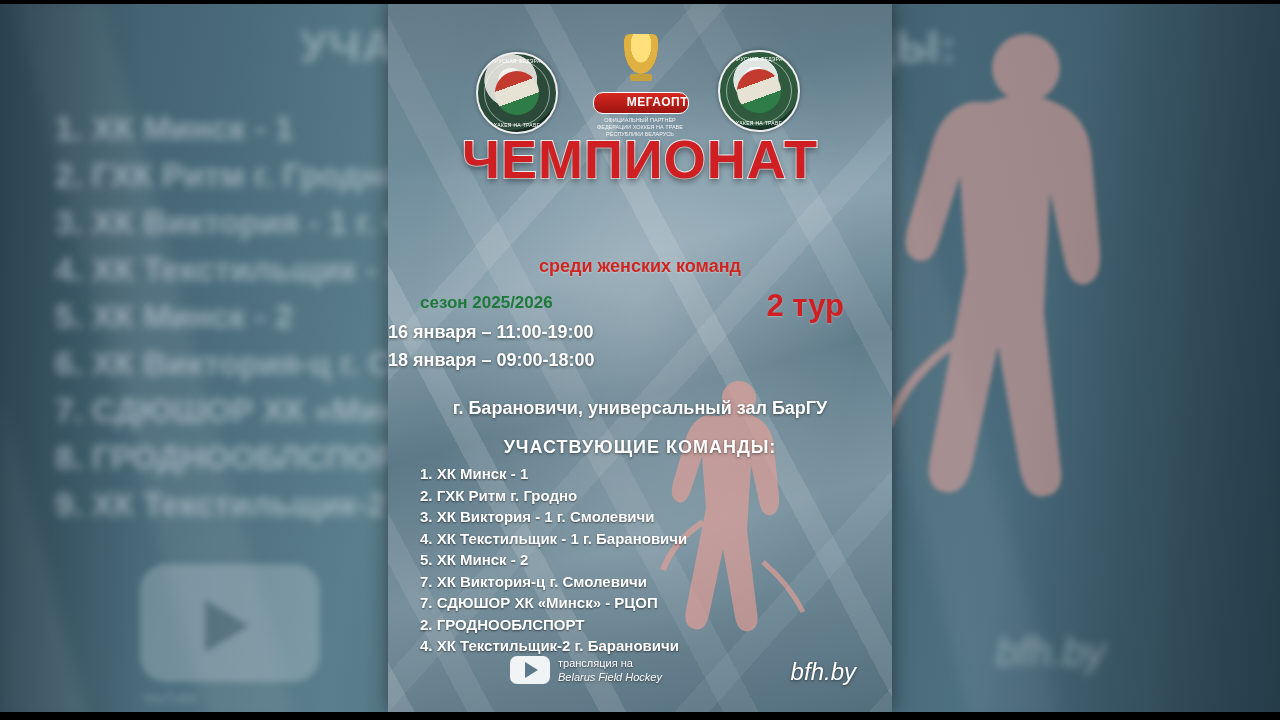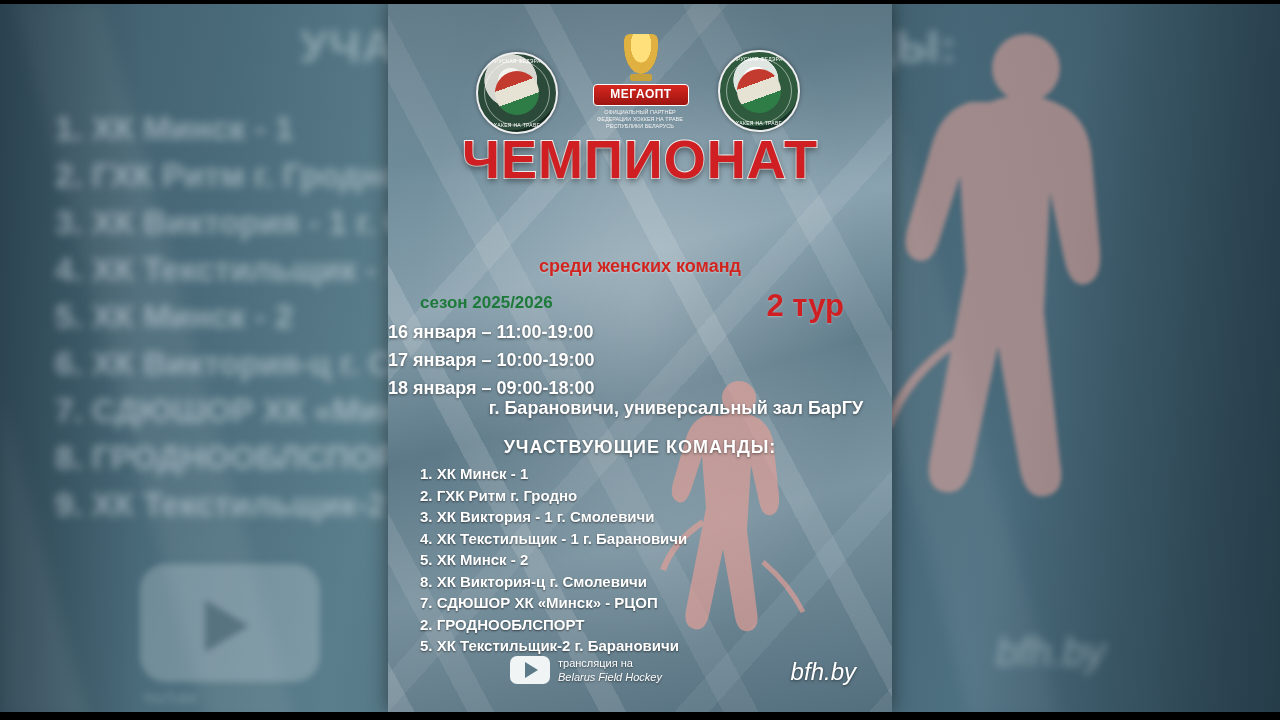--- a/index.html
+++ b/index.html
@@ -138,24 +138,24 @@
     background:
       radial-gradient(ellipse at 50% 28%, #ffe07a 0 42%, #e0b141 43% 70%, #b98d24 71% 100%);
     border-radius:6px 6px 50% 50%/6px 6px 70% 70%;
     position:relative;
   }
   .cup:after{
     content:"";position:absolute;left:50%;bottom:-7px;transform:translateX(-50%);
     width:22px;height:7px;background:#c9a13a;border-radius:2px;
   }
   .mega{
-    margin-top:10px;width:94px;height:20px;
+    margin-top:18px;width:94px;height:20px;
     background:linear-gradient(180deg,#d7281f,#9c1410);
-    border:1px solid #fff;border-radius:4px;
-    color:#fff;font-size:12px;font-weight:bold;line-height:19px;text-align:center;letter-spacing:.5px;
+    border:1px solid #fff;border-radius:10px;
+    color:#fff;font-size:12px;font-weight:bold;line-height:19px;text-align:right;letter-spacing:.5px;
   }
   .fedcap{
     margin-top:3px;width:94px;font-size:5.5px;color:#f2f2f2;text-align:center;line-height:7px;
   }
 
   
   .h-champ{
     position:absolute;top:128px;left:0;width:100%;text-align:center;
     font-size:54px;font-weight:bold;letter-spacing:1px;
     color:#cf1f22;
@@ -183,21 +183,21 @@
   .tour{
     position:absolute;top:288px;right:48px;
     font-size:31px;font-weight:bold;color:#cf1f22;text-shadow:0 1px 2px rgba(255,255,255,.3);
   }
 
   .dates{position:absolute;top:318px;left:0;width:100%;}
   .dates div{font-size:18px;font-weight:bold;color:#ffffff;line-height:28px;text-shadow:0 1px 3px rgba(0,0,0,.5);}
 
   .venue{
     position:absolute;top:398px;left:0;width:100%;text-align:center;
-    font-size:18px;font-weight:bold;color:#ffffff;text-shadow:0 1px 3px rgba(0,0,0,.5);margin-left:36px;
+    font-size:18px;font-weight:bold;color:#ffffff;text-shadow:0 1px 3px rgba(0,0,0,.5);
   }
   .teams-title{
     position:absolute;top:437px;left:0;width:100%;text-align:center;
     font-size:18px;font-weight:bold;letter-spacing:1px;color:#ffffff;text-shadow:0 1px 3px rgba(0,0,0,.5);
   }
   .teams{
     position:absolute;top:463px;left:32px;
   }
   .teams div{
     font-size:15px;font-weight:bold;color:#ffffff;line-height:21.5px;text-shadow:0 1px 2px rgba(0,0,0,.55);
@@ -311,37 +311,36 @@
       </div>
 
       <div class="h-champ">ЧЕМПИОНАТ</div>
       <div class="h-women">среди женских команд</div>
 
       <div class="season">сезон 2025/2026</div>
       <div class="tour">2 тур</div>
 
       <div class="dates">
         <div>16 января – 11:00-19:00</div>
-        <div>17 января – 10:00-19:00</div>
         <div>18 января – 09:00-18:00</div>
       </div>
 
       <div class="venue">г. Барановичи, универсальный зал БарГУ</div>
       <div class="teams-title">УЧАСТВУЮЩИЕ КОМАНДЫ:</div>
 
       <div class="teams">
         <div>1. ХК Минск - 1</div>
         <div>2. ГХК Ритм г. Гродно</div>
         <div>3. ХК Виктория - 1 г. Смолевичи</div>
         <div>4. ХК Текстильщик - 1 г. Барановичи</div>
         <div>5. ХК Минск - 2</div>
-        <div>8. ХК Виктория-ц г. Смолевичи</div>
+        <div>7. ХК Виктория-ц г. Смолевичи</div>
         <div>7. СДЮШОР ХК «Минск» - РЦОП</div>
         <div>2. ГРОДНООБЛСПОРТ</div>
-        <div>5. ХК Текстильщик-2 г. Барановичи</div>
+        <div>4. ХК Текстильщик-2 г. Барановичи</div>
       </div>
 
       <div class="yt">
         <div class="tri"></div>
       </div>
       <div class="yt-cap">
         <div>трансляция на</div>
         <div class="l2">Belarus Field Hockey</div>
       </div>
       <div class="site">bfh.by</div>

